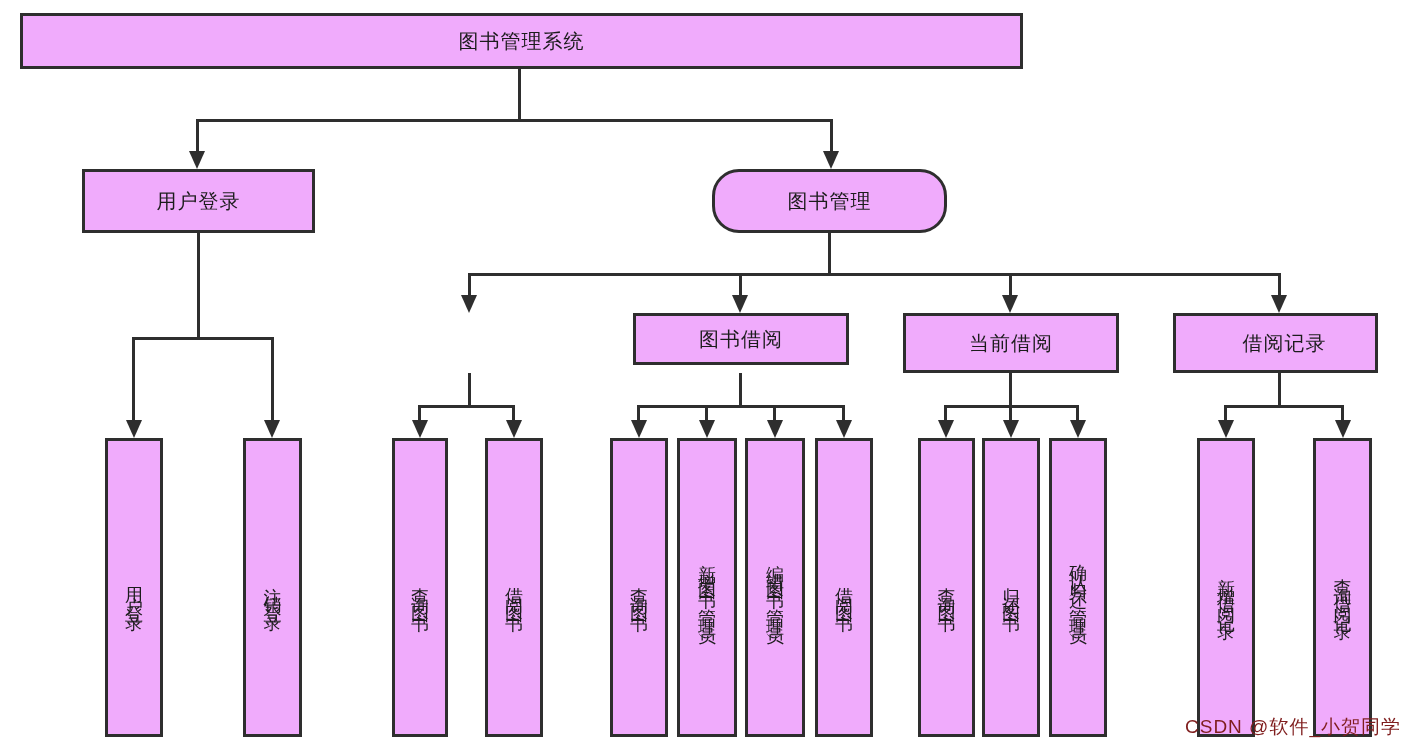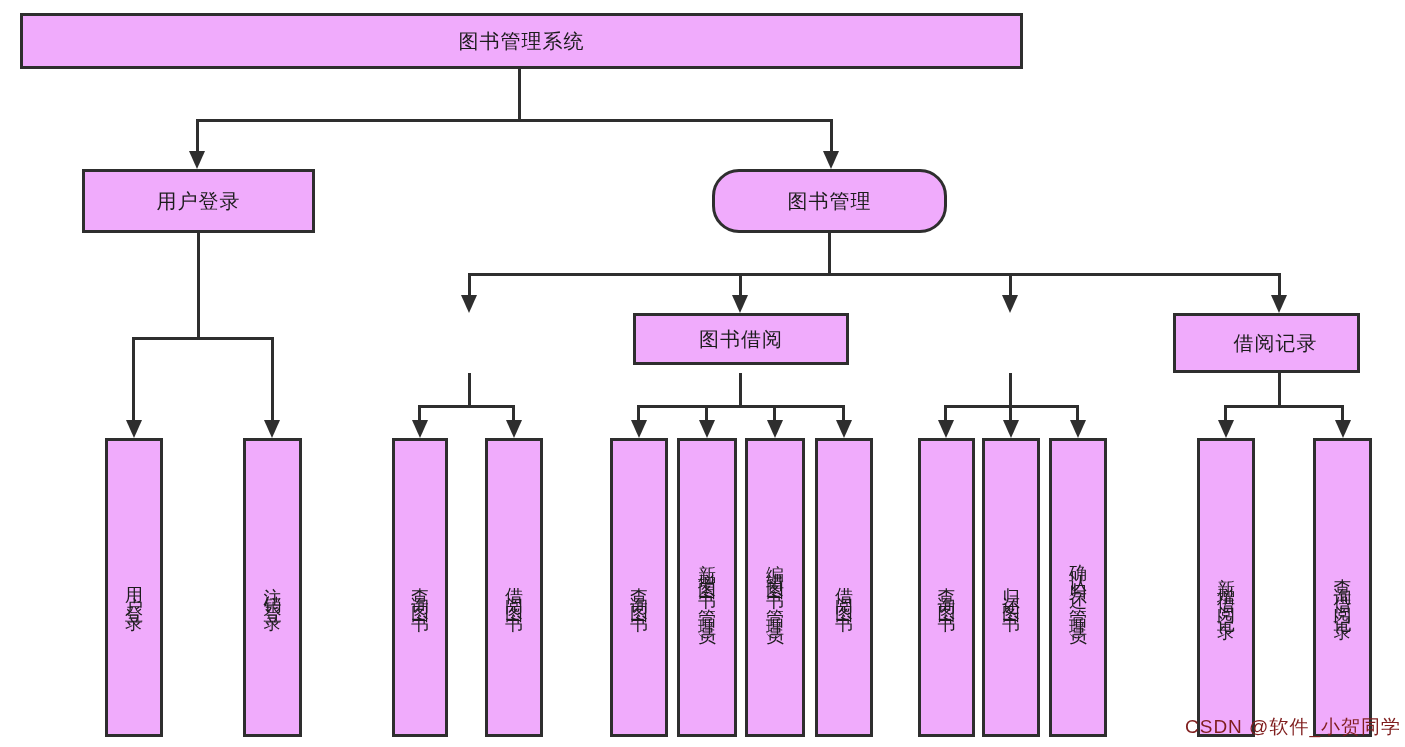--- a/index.html
+++ b/index.html
@@ -90,21 +90,22 @@
   <div class="line-v" style="left:468px; top:273px; height:24px;"></div>
   <div class="arrow" style="left:461px; top:295px;"></div>
   <div class="line-v" style="left:739px; top:273px; height:24px;"></div>
   <div class="arrow" style="left:732px; top:295px;"></div>
   <div class="line-v" style="left:1009px; top:273px; height:24px;"></div>
   <div class="arrow" style="left:1002px; top:295px;"></div>
   <div class="line-v" style="left:1278px; top:273px; height:24px;"></div>
   <div class="arrow" style="left:1271px; top:295px;"></div>
 
   <div class="box" style="left:633px; top:313px; width:216px; height:52px;">图书借阅</div>
-  <div class="box" style="left:1173px; top:313px; width:187px; height:60px;padding-left:18px;">借阅记录</div>
+  <div class="box" style="left:903px; top:313px; width:216px; height:60px;">当前借阅</div>
+  <div class="box" style="left:1173px; top:313px; width:205px; height:60px;padding-left:18px;">借阅记录</div>
 
   <div class="line-v" style="left:468px; top:373px; height:35px;"></div>
   <div class="line-h" style="left:418px; top:405px; width:97px;"></div>
   <div class="line-v" style="left:418px; top:405px; height:17px;"></div>
   <div class="arrow" style="left:412px; top:420px;"></div>
   <div class="line-v" style="left:512px; top:405px; height:17px;"></div>
   <div class="arrow" style="left:506px; top:420px;"></div>
 
   <div class="line-v" style="left:739px; top:373px; height:35px;"></div>
   <div class="line-h" style="left:637px; top:405px; width:208px;"></div>

